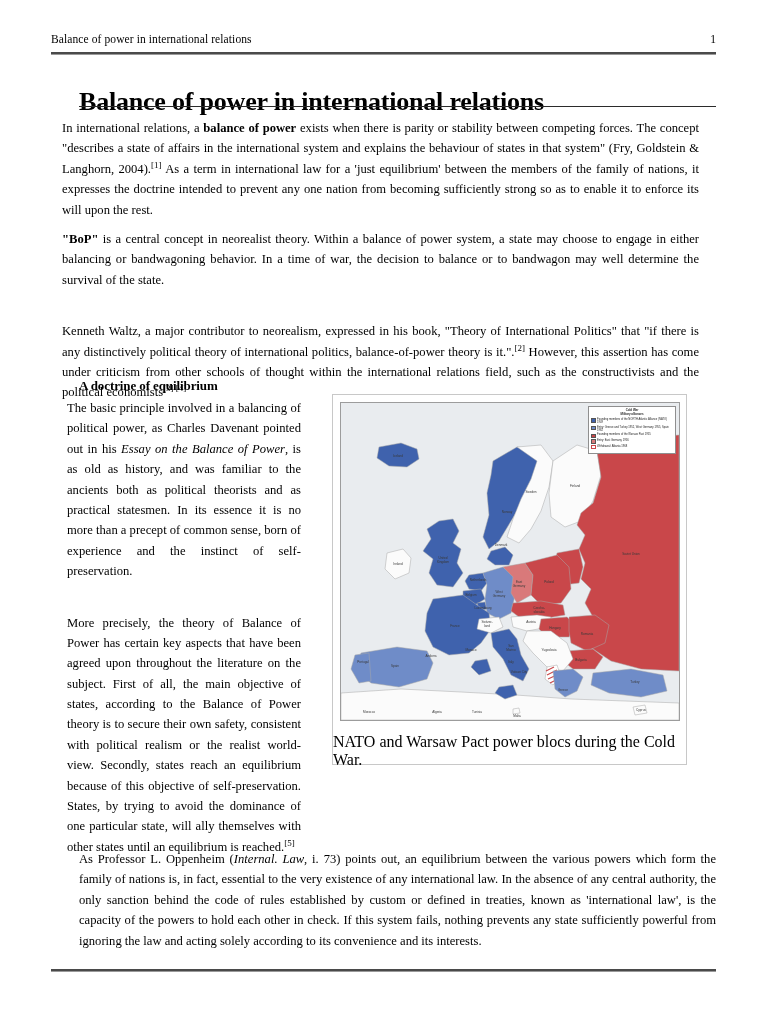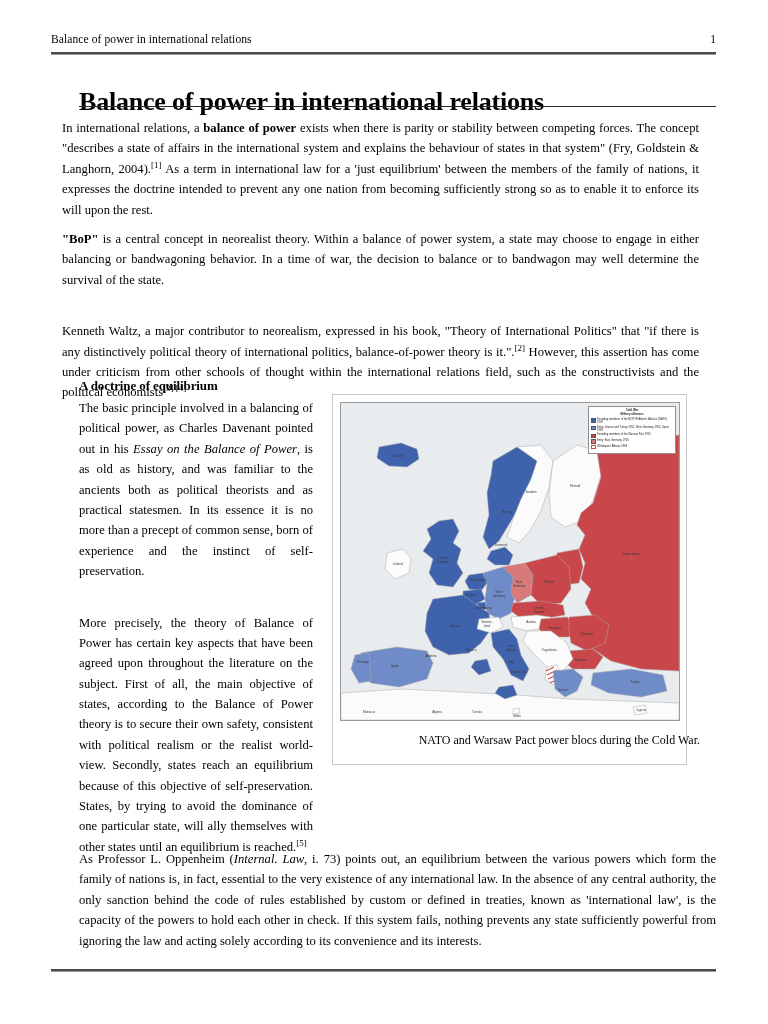--- a/index.html
+++ b/index.html
@@ -107,21 +107,21 @@
     left: 79px;
     top: 367px;
     font-size: 13px;
     font-weight: bold;
     letter-spacing: -0.1px;
   }
 
   
   .col-left {
     position: absolute;
-    left: 79px;
+    left: 67px;
     top: 398px;
     width: 234px;
   }
   .col-left p.body {
     margin-bottom: 14px;
   }
 
   .tail-text {
     position: absolute;
     left: 79px;
@@ -146,25 +146,25 @@
     top: 7px;
     width: 340px;
     height: 319px;
     border: 1px solid #9c9c9c;
     background: #e9ecef;
     box-sizing: border-box;
     overflow: hidden;
   }
   .figure-caption {
     position: absolute;
-    left: 12px;
+    left: 0;
     top: 338px;
     width: 355px;
-    text-align: right;
-    font-size: 12px;
+    text-align: left;
+    font-size: 16px;
   }
 
   .map-svg { display: block; }
 
   
   .legend {
     position: absolute;
     right: 3px;
     top: 3px;
     width: 88px;

